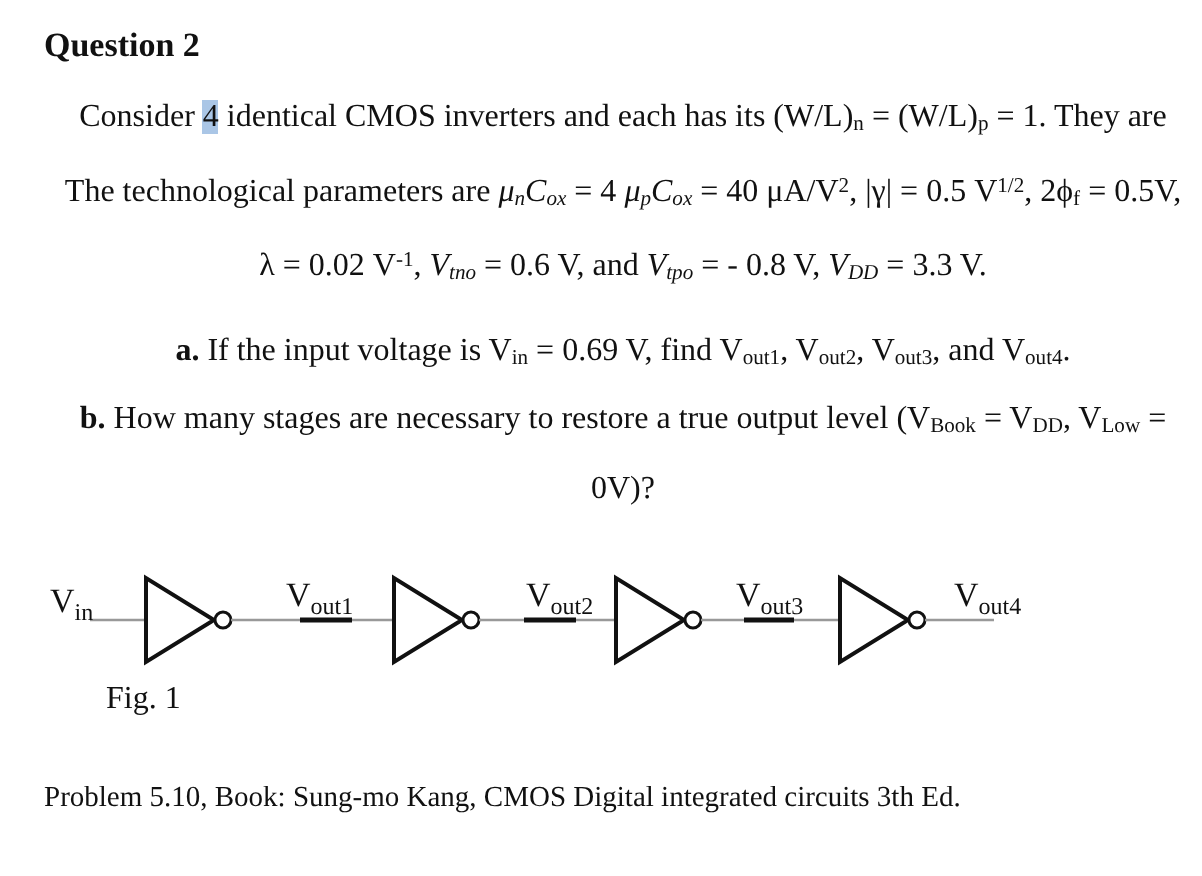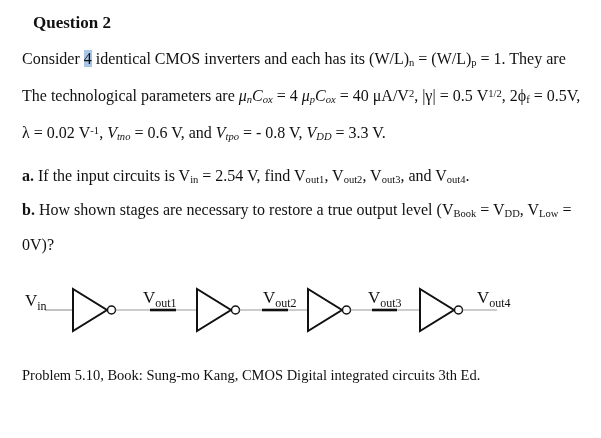--- a/index.html
+++ b/index.html
@@ -6,26 +6,27 @@
   body {
     width: 601px; height: 438px;
     background: #ffffff;
     overflow: hidden;
     font-family: "Liberation Serif", "DejaVu Serif", serif;
     color: #111111;
   }
   .doc { padding-top: 12px; }
   .heading {
     font-size: 17px; line-height: 22px; font-weight: bold;
-    padding-left: 33px;
+    padding-left: 22px;
   }
   .para {
     margin: 0; padding-left: 22px;
     font-size: 16px; line-height: 31px;
     white-space: nowrap;
+    text-align: center;
   }
   .p1 { margin-top: 9px; }
   .pa { margin-top: 7px; }
   .b { font-weight: bold; }
   .i { font-style: italic; }
   .hl { background: #aac6e6; }
   .sub { font-size: 0.66em; vertical-align: -0.18em; }
   .isub { font-size: 0.66em; vertical-align: -0.18em; font-style: italic; }
   .sup { font-size: 0.66em; vertical-align: 0.42em; }
   .fig-svg { display: block; margin-top: 16px; }
@@ -43,22 +44,22 @@
 </style>
 </head>
 <body>
 
 <div class="doc">
 
   <div class="heading">Question 2</div>
 
   <p class="para p1"><span>Consider </span><span class="hl">4</span><span> identical CMOS inverters and each has its (W/L)</span><span class="sub">n</span><span> = (W/L)</span><span class="sub">p</span><span> = 1. They are</span><br></p>
   <p class="para p2"><span>The technological parameters are </span><span class="i">μ</span><span class="isub">n</span><span class="i">C</span><span class="isub">ox</span><span> = 4 </span><span class="i">μ</span><span class="isub">p</span><span class="i">C</span><span class="isub">ox</span><span> = 40 μA/V</span><span class="sup">2</span><span>, |γ| = 0.5 V</span><span class="sup">1/2</span><span>, 2ϕ</span><span class="sub">f</span><span> = 0.5V,</span><br><span>λ = 0.02 V</span><span class="sup">-1</span><span>, </span><span class="i">V</span><span class="isub">tno</span><span> = 0.6 V, and </span><span class="i">V</span><span class="isub">tpo</span><span> = - 0.8 V, </span><span class="i">V</span><span class="isub">DD</span><span> = 3.3 V.</span></p>
-  <p class="para pa"><span class="b">a.</span><span> If the input circuits is V</span><span class="sub">in</span><span> = 2.54 V, find V</span><span class="sub">out1</span><span>, V</span><span class="sub">out2</span><span>, V</span><span class="sub">out3</span><span>, and V</span><span class="sub">out4</span><span>.</span></p>
-  <p class="para pb"><span class="b">b.</span><span> How shown stages are necessary to restore a true output level (V</span><span class="sub">Book</span><span> = V</span><span class="sub">DD</span><span>, V</span><span class="sub">Low</span><span> =</span><br><span>0V)?</span></p>
+  <p class="para pa"><span class="b">a.</span><span> If the input voltage is V</span><span class="sub">in</span><span> = 0.69 V, find V</span><span class="sub">out1</span><span>, V</span><span class="sub">out2</span><span>, V</span><span class="sub">out3</span><span>, and V</span><span class="sub">out4</span><span>.</span></p>
+  <p class="para pb"><span class="b">b.</span><span> How many stages are necessary to restore a true output level (V</span><span class="sub">Book</span><span> = V</span><span class="sub">DD</span><span>, V</span><span class="sub">Low</span><span> =</span><br><span>0V)?</span></p>
 
   <svg class="fig-svg" width="601" height="60" viewBox="0 0 601 60">
 
     <line x1="45" y1="34" x2="73" y2="34" stroke="#999999" stroke-width="1.2"></line>
 
     <polygon points="73,13 73,55 107,34" fill="#ffffff" stroke="#111111" stroke-width="2" stroke-linejoin="miter"></polygon>
     <circle cx="111.5" cy="34" r="4" fill="#ffffff" stroke="#111111" stroke-width="1.5"></circle>
     <line x1="115.5" y1="34" x2="197" y2="34" stroke="#999999" stroke-width="1.2"></line>
     <line x1="150" y1="34" x2="176" y2="34" stroke="#111111" stroke-width="2.6"></line>
 
@@ -76,16 +77,17 @@
     <circle cx="458.5" cy="34" r="4" fill="#ffffff" stroke="#111111" stroke-width="1.5"></circle>
     <line x1="462.5" y1="34" x2="497" y2="34" stroke="#999999" stroke-width="1.2"></line>
 
     <text class="fig-label" x="25" y="30"><tspan>V</tspan><tspan class="fig-sub" dy="4">in</tspan></text>
     <text class="fig-label" x="143" y="27"><tspan>V</tspan><tspan class="fig-sub" dy="4">out1</tspan></text>
     <text class="fig-label" x="263" y="27"><tspan>V</tspan><tspan class="fig-sub" dy="4">out2</tspan></text>
     <text class="fig-label" x="368" y="27"><tspan>V</tspan><tspan class="fig-sub" dy="4">out3</tspan></text>
     <text class="fig-label" x="477" y="27"><tspan>V</tspan><tspan class="fig-sub" dy="4">out4</tspan></text>
   </svg>
 
+  <div class="caption">Fig. 1</div>
 
   <div class="footer">Problem 5.10, Book: Sung-mo Kang, CMOS Digital integrated circuits 3th Ed.</div>
 
 </div>
 
 </body></html>

